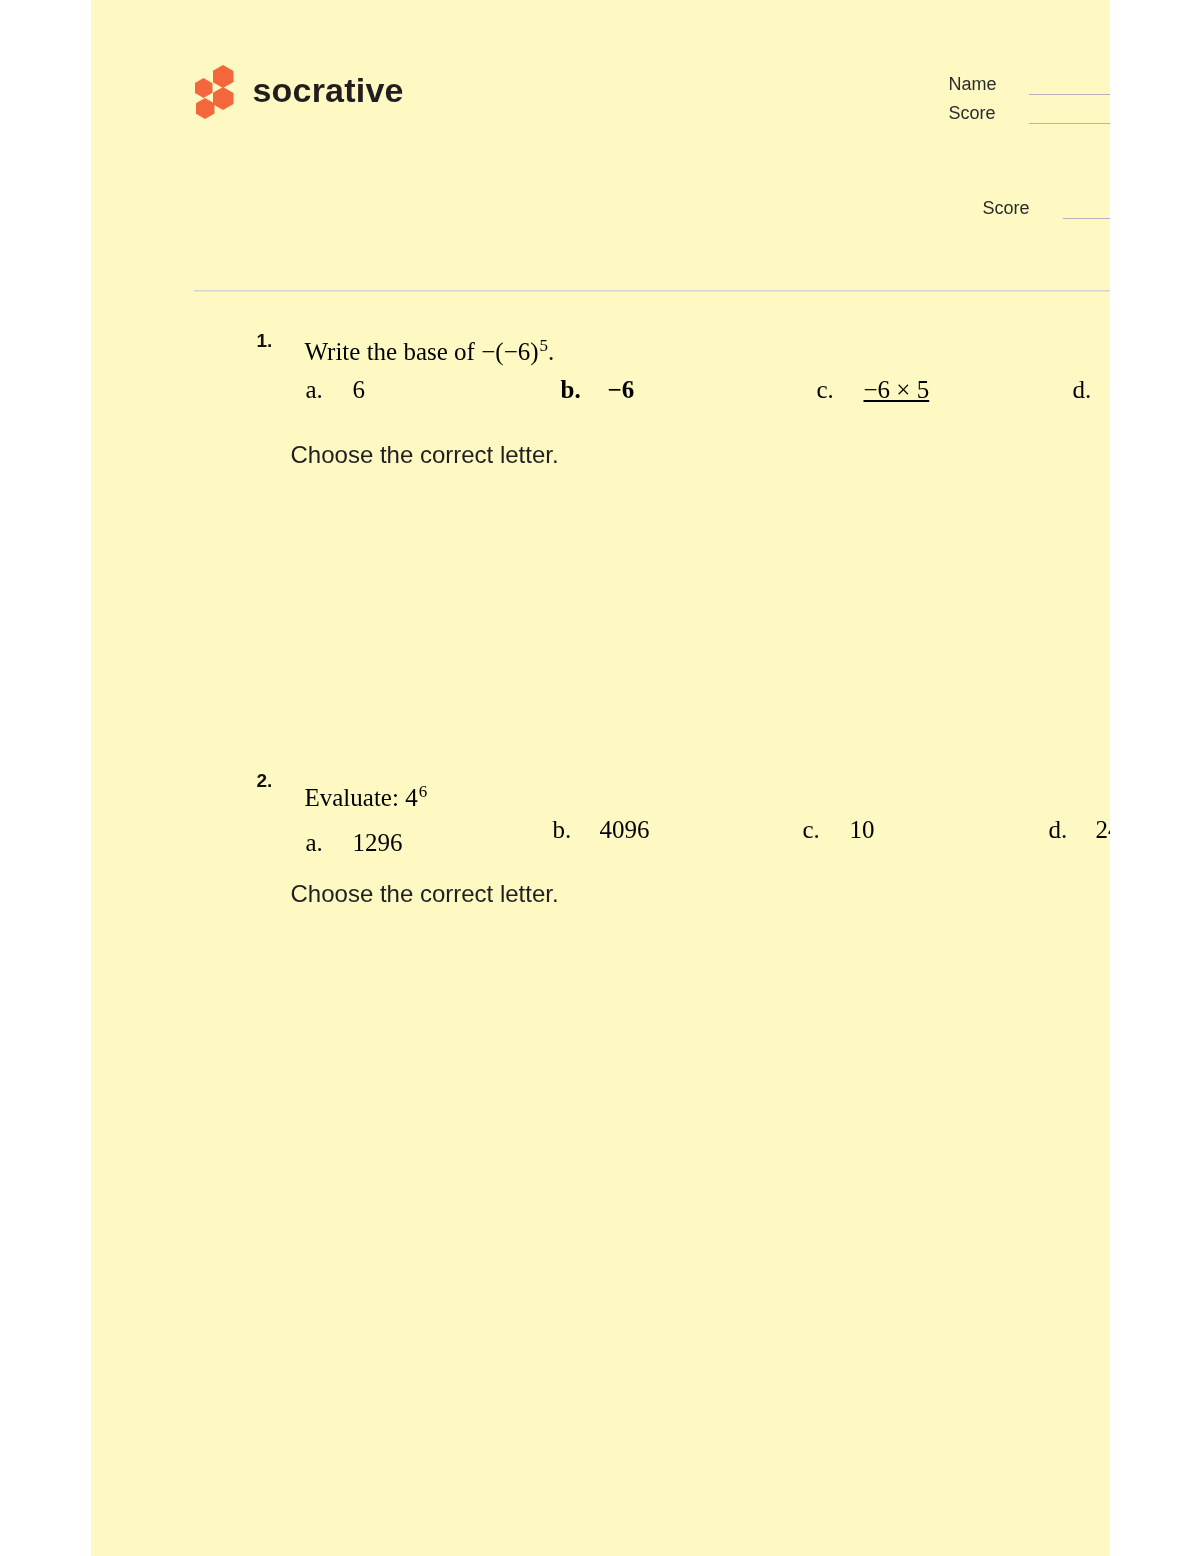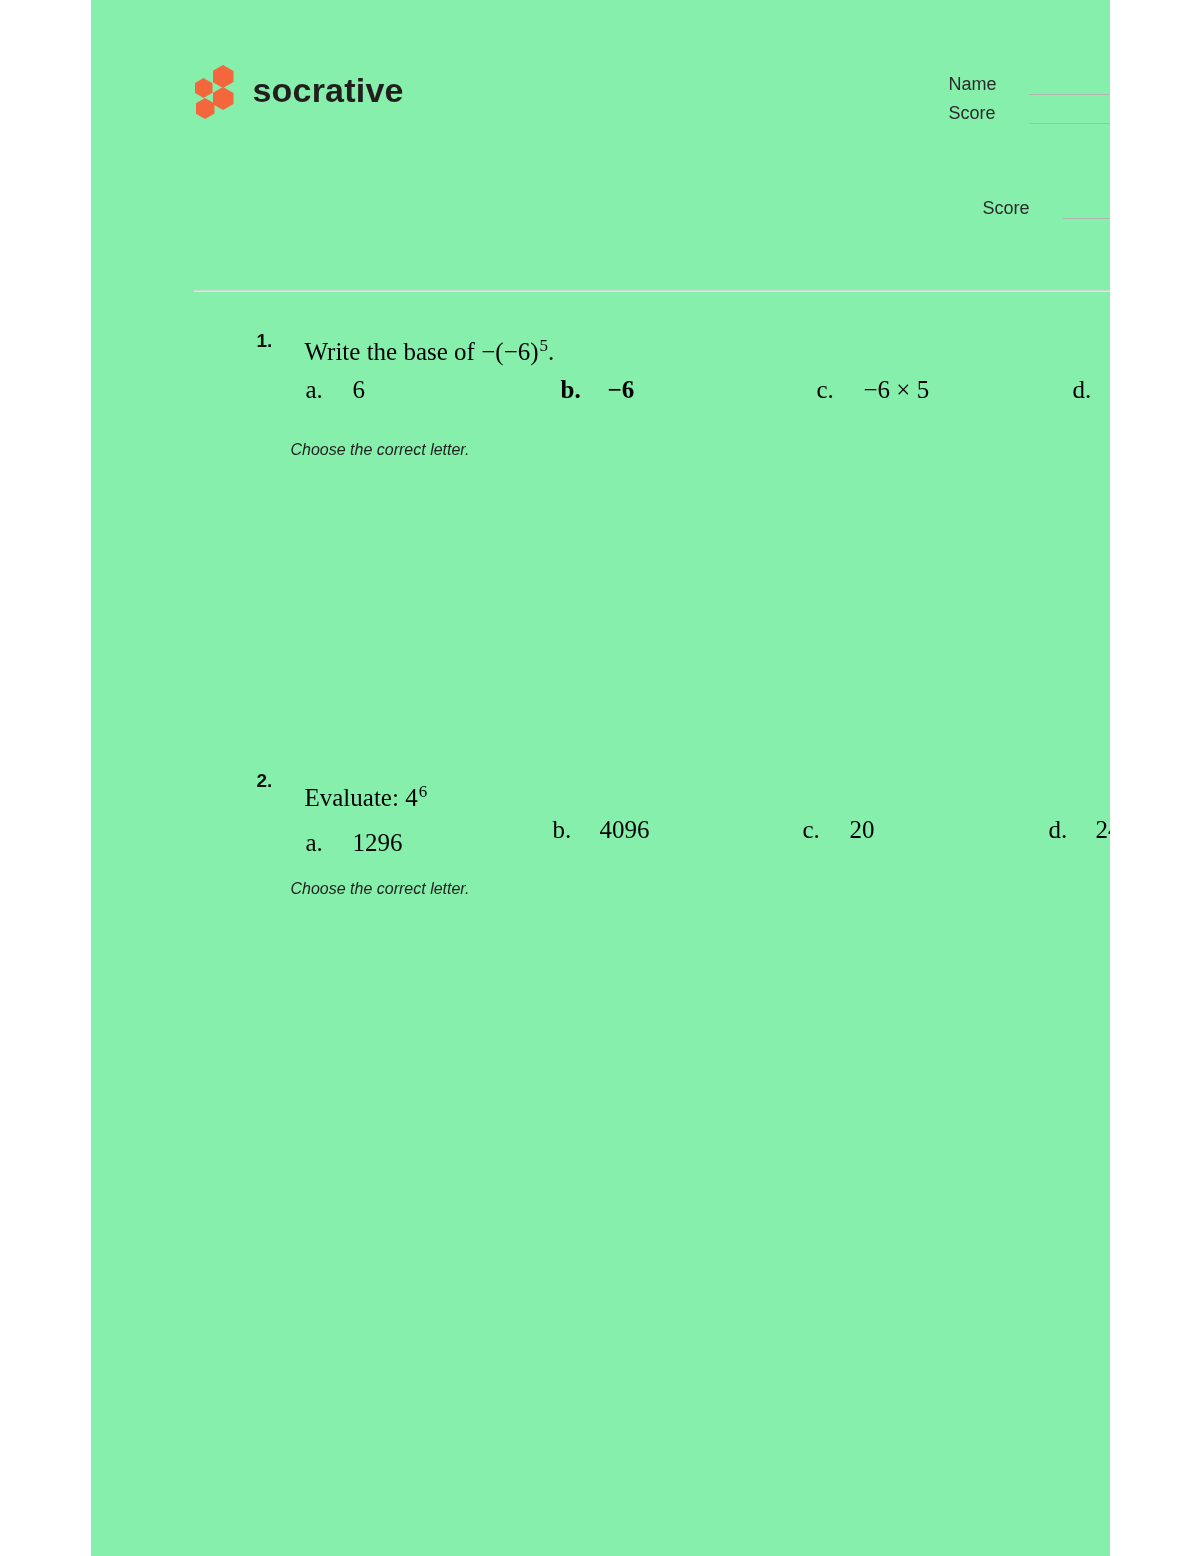--- a/index.html
+++ b/index.html
@@ -1,20 +1,20 @@
 <!DOCTYPE html>
 <html><head>
 <meta charset="utf-8">
 <style>
   * { margin:0; padding:0; box-sizing:border-box; }
   html,body { background:#ffffff; }
   .page {
     position:relative;
     width:1019px; height:1556px;
-    background:#86efac;
+    background:#fef9c3;
     font-family:"Liberation Sans", sans-serif;
     color:#1c1c1c;
     overflow:hidden;
     margin:0 auto;
   }
 
   
   .logo { position:absolute; left:104px; top:62px; display:flex; align-items:center; }
   .hexes { position:relative; width:46px; height:56px; }
   .hex { position:absolute; background:#F4673C;
@@ -57,29 +57,29 @@
   .q-body { position:absolute; left:46px; top:0; right:0;
             font-family:"Liberation Serif", serif; font-size:25px; color:#000; }
   .q-prompt { position:absolute; left:2px; top:8px; white-space:nowrap; }
   .q2 .q-prompt { top:14px; }
   .q-prompt sup { font-size:17px; padding-left:1px; }
   .choices { position:absolute; left:0; top:48px; height:36px; width:100%; }
   .choice { position:absolute; top:0; white-space:nowrap; }
   .choice .letter { display:inline-block; min-width:47px; }
   .q1 .choice.c0 { left:3px;   }
   .q1 .choice.c1 { left:258px;font-weight:bold; }
-  .q1 .choice.c2 { left:514px; }
+  .q1 .choice.c2 { left:514px;text-decoration:underline; }
   .q1 .choice.c3 { left:770px; }
   .q2 .choice.c0 { left:3px;margin-top:13px;   }
   .q2 .choice.c1 { left:250px; }
   .q2 .choice.c2 { left:500px; }
   .q2 .choice.c3 { left:746px; }
   .instruction { position:absolute; left:-12px; top:113px;
                  font-family:"Liberation Sans", sans-serif;
-                 font-size:16px; color:#1f1f1f;font-style:italic; }
+                 font-size:24px; color:#1f1f1f; }
   .q2 .instruction { top:112px; }
 </style>
 </head>
 <body>
 
 <div class="page">
 
   <div class="logo">
     <div class="hexes">
       <div class="hex h1"></div>
@@ -125,20 +125,20 @@
     </div>
   </section>
 
   <section class="question q2">
     <div class="q-number">2.</div>
     <div class="q-body">
       <div class="q-prompt"><span>Evaluate: </span><span>4</span><sup>6</sup><span></span></div>
       <div class="choices">
         <span class="choice c0"><span class="letter">a.</span><span>1296</span></span>
         <span class="choice c1"><span class="letter">b.</span><span>4096</span></span>
-        <span class="choice c2"><span class="letter">c.</span><span>20</span></span>
+        <span class="choice c2"><span class="letter">c.</span><span>10</span></span>
         <span class="choice c3"><span class="letter">d.</span><span>24</span></span>
       </div>
       <div class="instruction">Choose the correct letter.</div>
     </div>
   </section>
 
 </div>
 
 </body></html>

